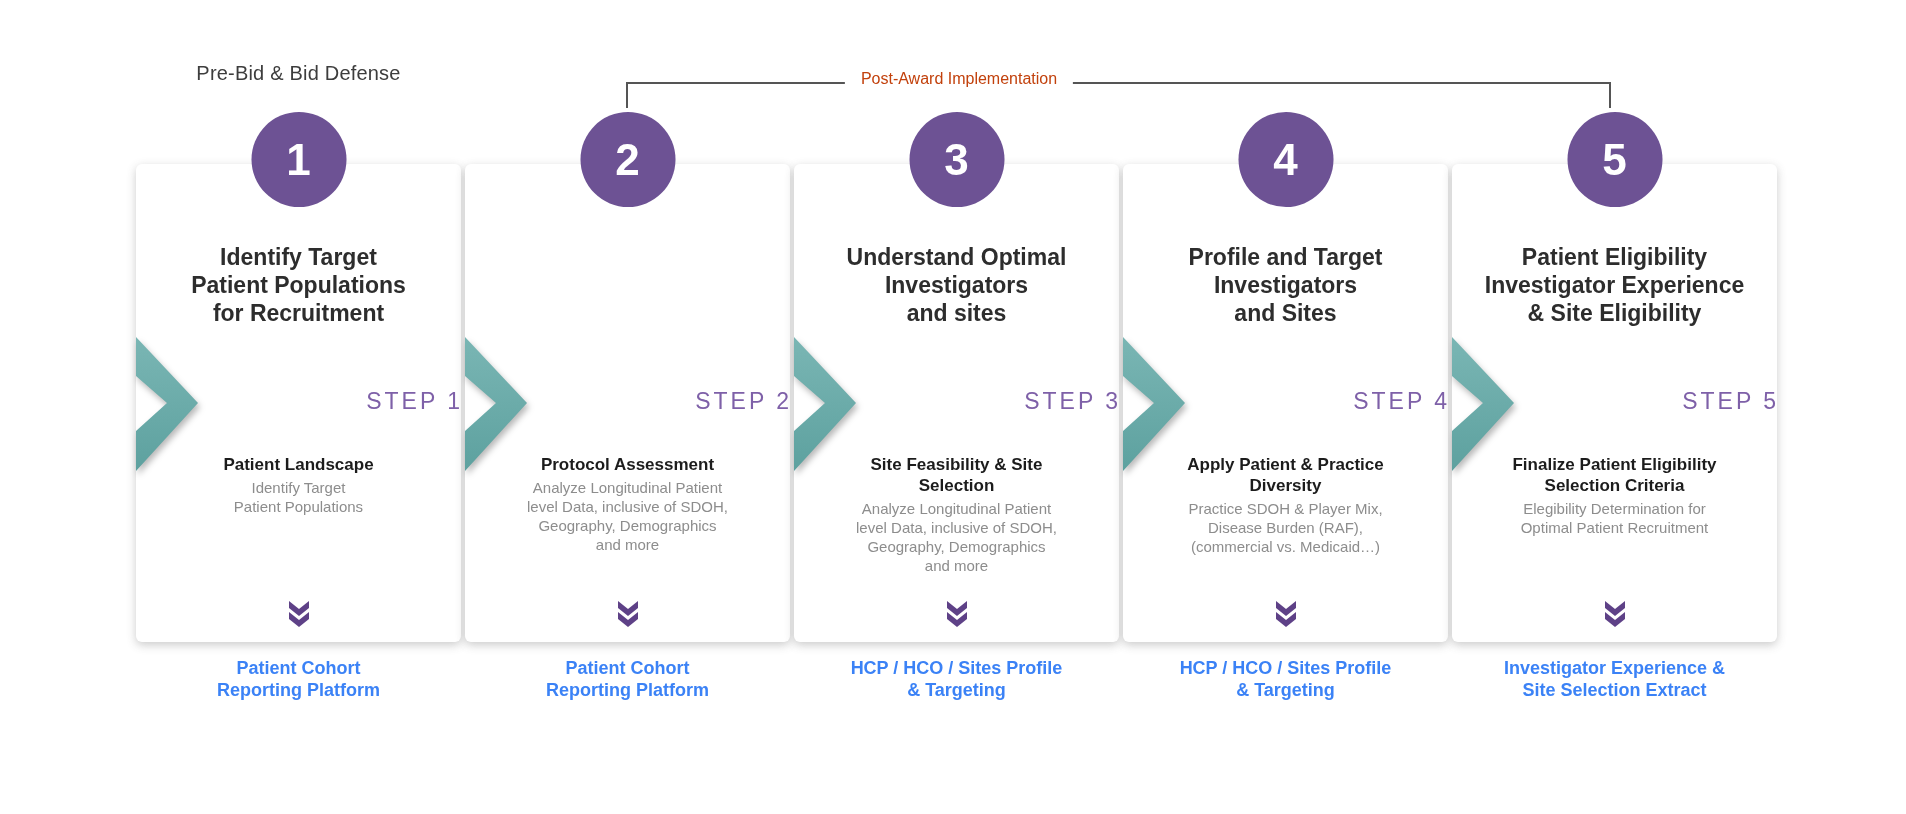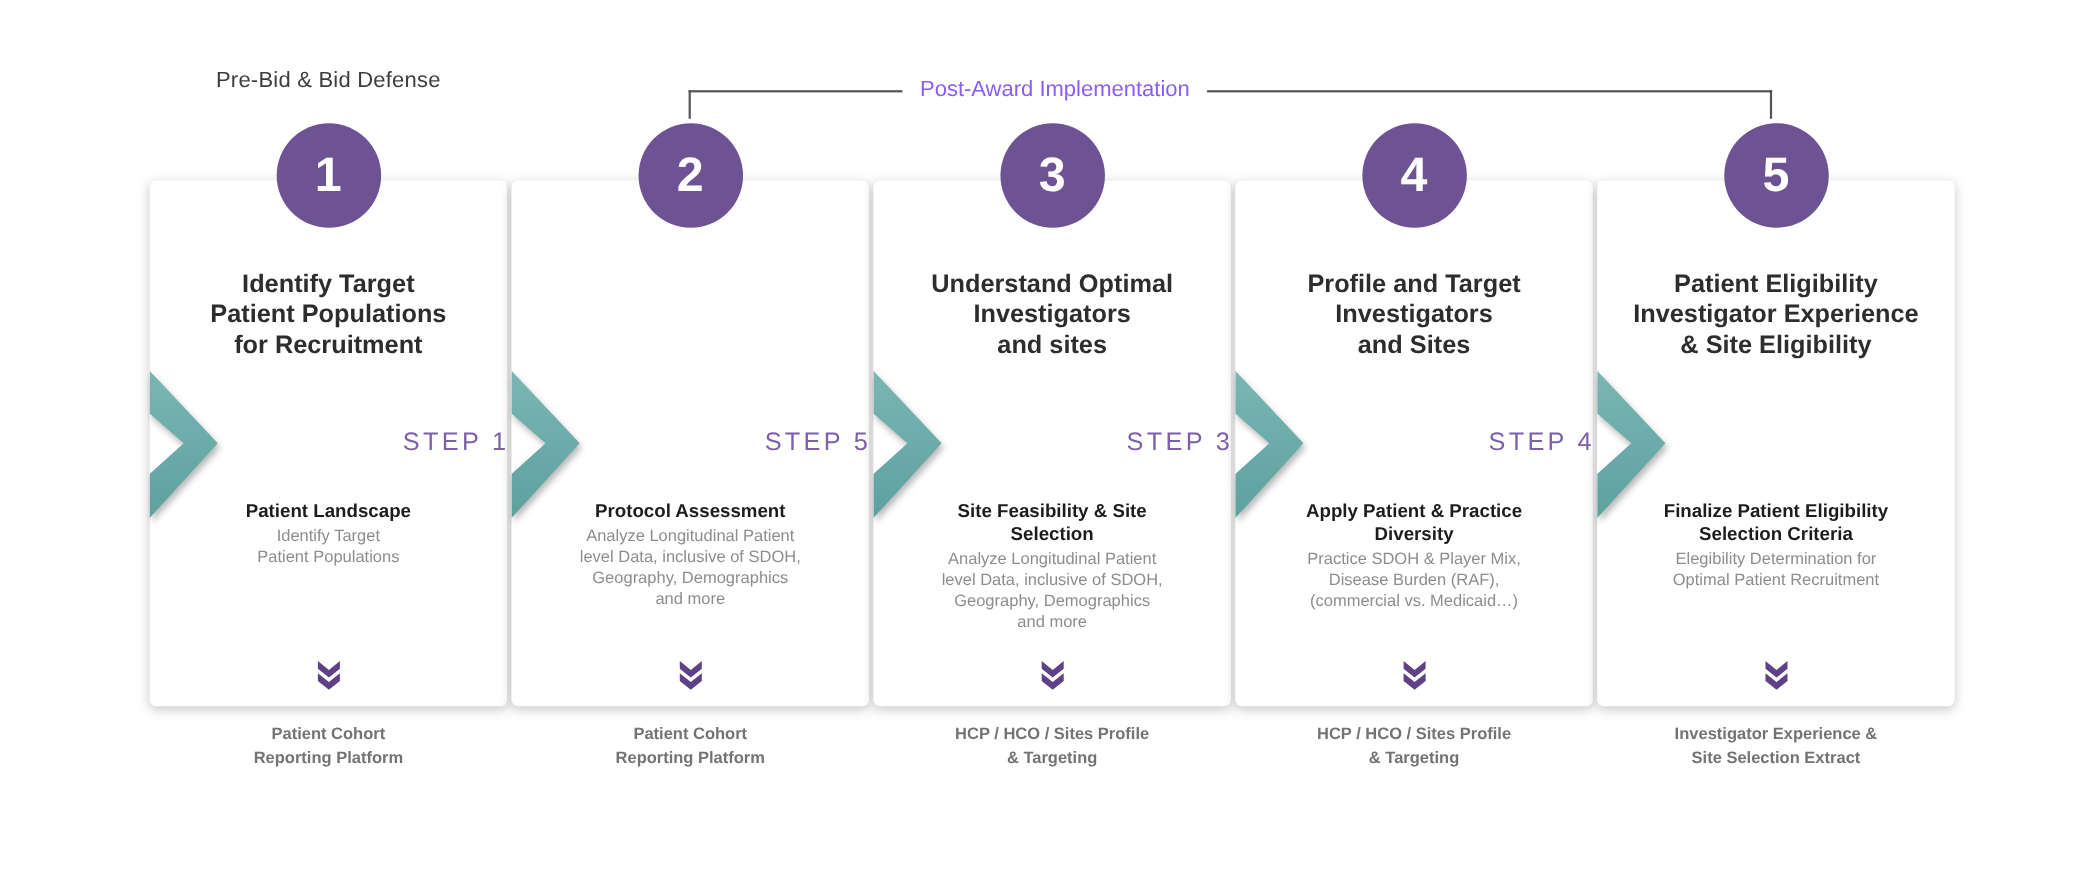--- a/index.html
+++ b/index.html
@@ -12,21 +12,21 @@
     position:absolute; left:134px; top:62px; width:329px;
     text-align:center; font-size:20px; color:#3d3d3d; letter-spacing:.2px;
   }
   .bracket{
     position:absolute; left:626px; top:82px; width:985px; height:26px;
     border-top:2px solid #555; border-left:2px solid #555; border-right:2px solid #555;
     box-sizing:border-box;
   }
   .bracket-label{
     position:absolute; left:331px; top:-14px; transform:translateX(-50%);
-    background:#fff; padding:0 16px; font-size:20px; color:#8b5cf6; white-space:nowrap;
+    background:#fff; padding:0 16px; font-size:16px; color:#c2410c; white-space:nowrap;
   }
   
   .diagram{position:absolute; left:134px; top:0; width:1645px; height:814px; display:flex;}
   .column{position:relative; width:329px; height:814px;}
   .card{
     position:absolute; left:2px; right:2px; top:164px; height:478px;
     background:#ffffff; border-radius:6px;
     box-shadow:0 3px 10px rgba(70,70,70,.28);
   }
   .circle{
@@ -53,21 +53,21 @@
     font-size:17px; font-weight:700; color:#1c1c1c; line-height:21px; white-space:pre-line;
   }
   .desc{
     margin-top:3px; font-size:15px; color:#8d8d8d; line-height:19px; white-space:pre-line;
   }
   .downicon{
     position:absolute; top:601px; left:50%; transform:translateX(-50%); z-index:3;
   }
   .platform{
     position:absolute; top:657px; left:0; width:100%; text-align:center;
-    font-size:15px; font-weight:700; color:#737373; line-height:22px; white-space:pre-line;
+    font-size:18px; font-weight:700; color:#3b82f6; line-height:22px; white-space:pre-line;
   }
 </style>
 </head>
 <body>
 
 <div class="canvas">
 
   <div class="prebid">Pre-Bid &amp; Bid Defense</div>
 
   <div class="bracket">
@@ -110,21 +110,21 @@
       <svg class="chev" width="62" height="135" viewBox="0 0 62 135">
         <defs>
             <linearGradient id="tg2" x1="0" y1="0" x2="0" y2="1">
           <stop offset="0" stop-color="#7ab6b4"></stop>
               <stop offset="1" stop-color="#5da19f"></stop>
             </linearGradient>
           </defs>
         <polygon points="0,0 62,66 0,134 0,94 31,66 0,39" fill="url(#tg2)"></polygon>
       </svg>
       <div class="circle">2</div>
-      <div class="steplabel">STEP 5</div>
+      <div class="steplabel">STEP 2</div>
       <div class="block">
         <div class="subtitle">Protocol Assessment</div>
         <div class="desc">Analyze Longitudinal Patient
 level Data, inclusive of SDOH,
 Geography, Demographics
 and more</div>
       </div>
       <svg class="downicon" width="24" height="28" viewBox="0 0 24 28">
         <path d="M2 0 L12 8 L22 0 L22 7 L12 15 L2 7 Z" fill="#5e4187"></path>
         <path d="M2 11 L12 19 L22 11 L22 18 L12 26 L2 18 Z" fill="#5e4187"></path>
@@ -204,20 +204,21 @@
           <stop offset="0" stop-color="#7ab6b4"></stop>
               <stop offset="1" stop-color="#5da19f"></stop>
             </linearGradient>
           </defs>
         <polygon points="0,0 62,66 0,134 0,94 31,66 0,39" fill="url(#tg5)"></polygon>
       </svg>
       <div class="circle">5</div>
       <div class="title">Patient Eligibility
 Investigator Experience
 &amp; Site Eligibility</div>
+      <div class="steplabel">STEP 5</div>
       <div class="block">
         <div class="subtitle">Finalize Patient Eligibility
 Selection Criteria</div>
         <div class="desc">Elegibility Determination for
 Optimal Patient Recruitment</div>
       </div>
       <svg class="downicon" width="24" height="28" viewBox="0 0 24 28">
         <path d="M2 0 L12 8 L22 0 L22 7 L12 15 L2 7 Z" fill="#5e4187"></path>
         <path d="M2 11 L12 19 L22 11 L22 18 L12 26 L2 18 Z" fill="#5e4187"></path>
       </svg>

